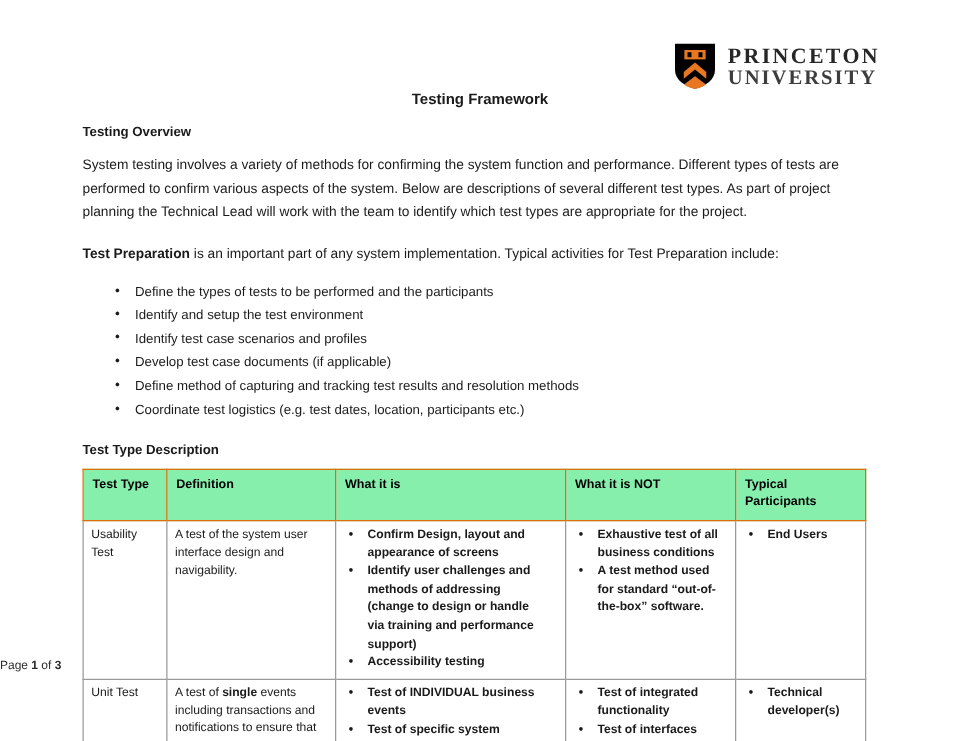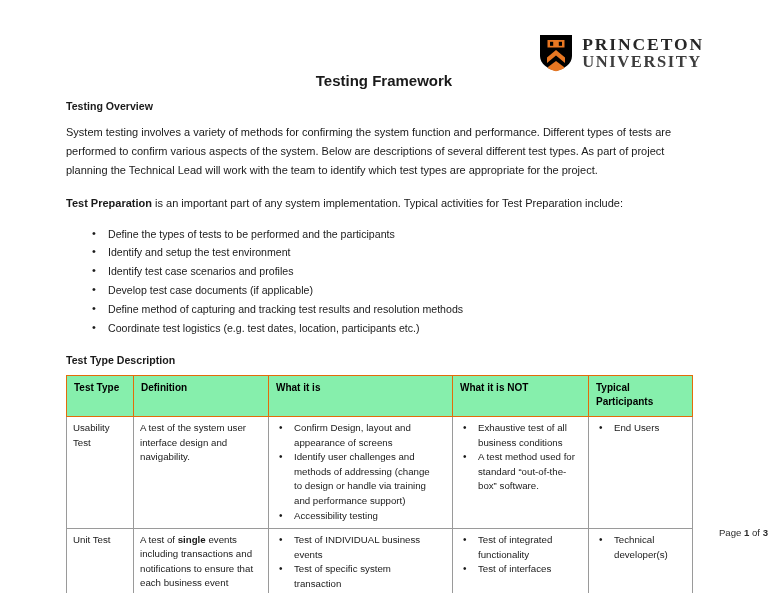--- a/index.html
+++ b/index.html
@@ -58,21 +58,21 @@
     letter-spacing: 1.6px;
     color: #3d3d3d;
   }
 
   
   .doc-title {
     position: absolute;
     left: 0; right: 0;
     top: 72px;
     text-align: center;
-    font-size: 15px;
+    font-size: 12px;
     font-weight: bold;
     color: #1a1a1a;
   }
 
   
   .content {
     position: absolute;
     left: 66px;
     top: 100px;
     width: 626px;
@@ -147,20 +147,21 @@
   .col1 { width: 67px; }
   .col2 { width: 135px; }
   .col3 { width: 184px; }
   .col4 { width: 136px; }
   .col5 { width: 104px; }
 
   ul.cell-list {
     list-style: none;
     margin: 0;
     padding: 0;
+    font-weight: bold;
   }
   ul.cell-list li {
     position: relative;
     padding-left: 19px;
     margin-bottom: 0px;
     line-height: 1.5;
   }
   ul.cell-list li::before {
     content: "\2022";
     position: absolute;
@@ -170,21 +171,21 @@
   }
 
   .row1 td { height: 92px; }
   .row2 td { height: 66px; }
 
   
   .footer {
     position: absolute;
     left: 0; right: 0;
     top: 527px;
-    text-align: right;
+    text-align: left;
     font-size: 9.6px;
     color: #2b2b2b;
   }
   .footer b { font-weight: bold; }
 </style>
 </head>
 <body>
 
 <div class="page">
 

